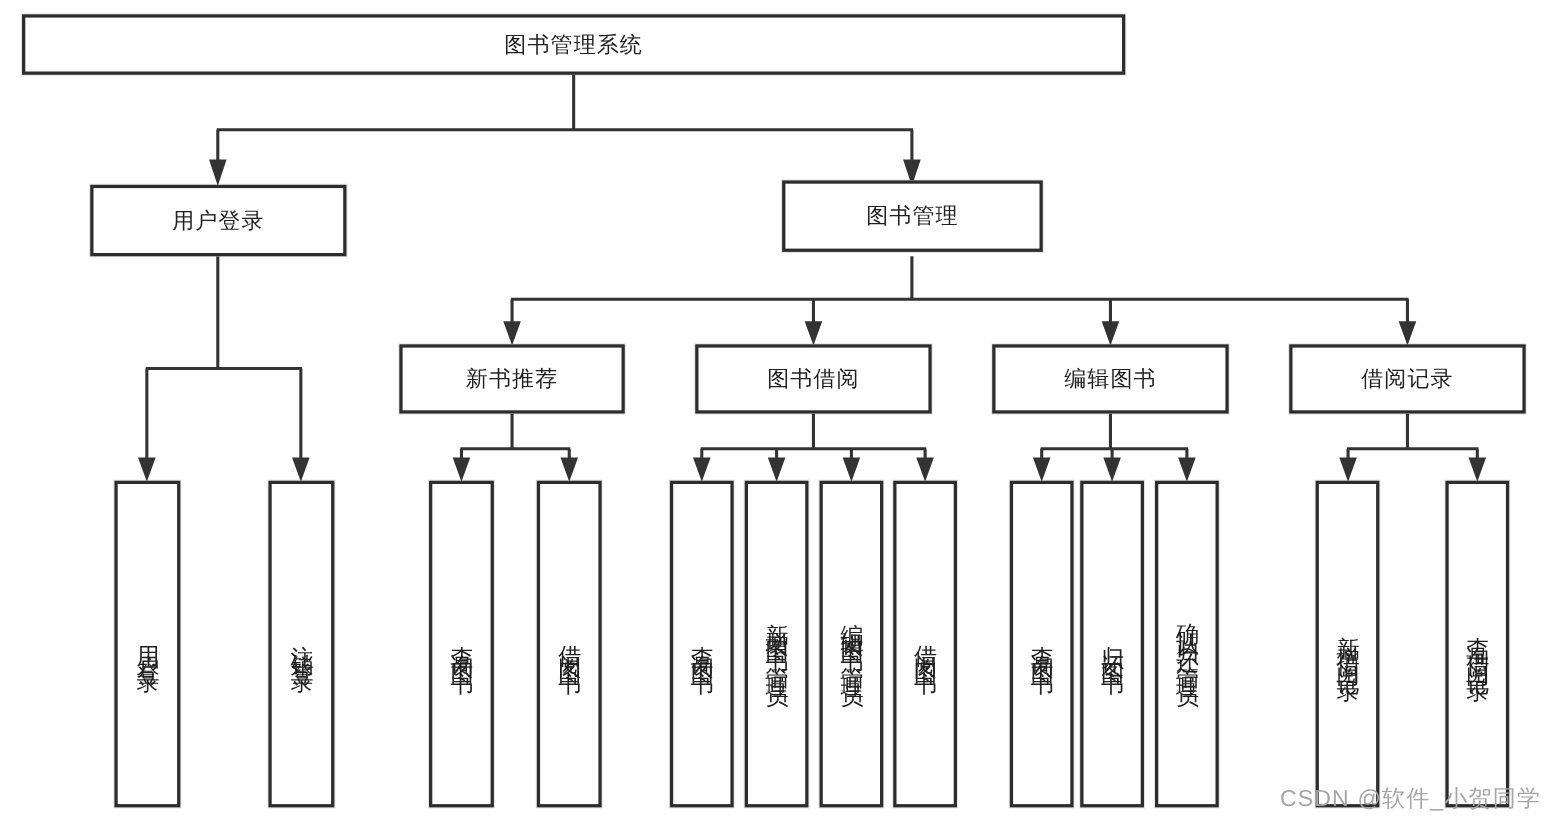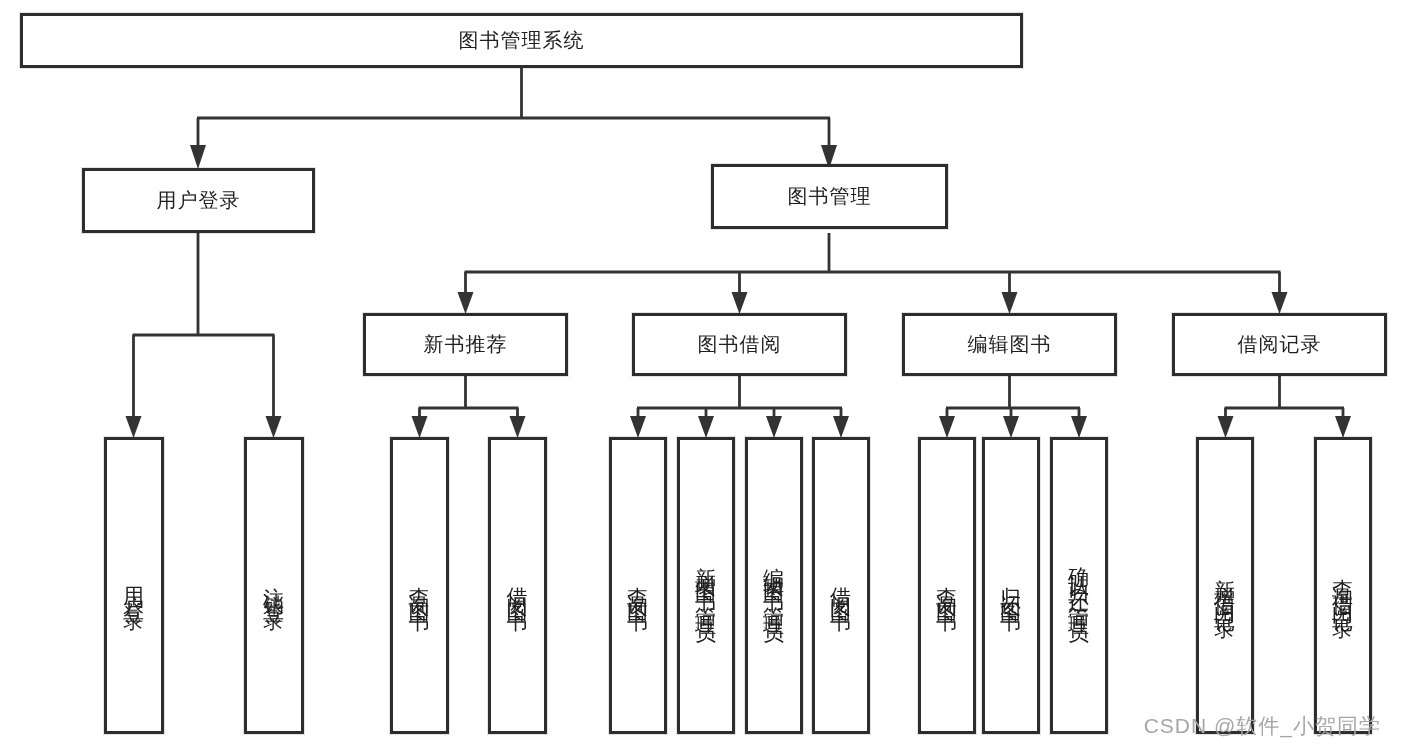--- a/index.html
+++ b/index.html
@@ -31,21 +31,21 @@
   .v-label {
     writing-mode: vertical-rl;
     text-orientation: mixed;
     font-size: 21px;
     letter-spacing: 8px;
     line-height: 1;
     white-space: nowrap;
   }
   .watermark {
     position: absolute;
-    right: 24px;
+    right: 4px;
     bottom: 7px;
     font-size: 21px;
     color: #a6a6a6;
     letter-spacing: 1px;
     white-space: nowrap;
   }
 </style>
 </head>
 <body>
 

